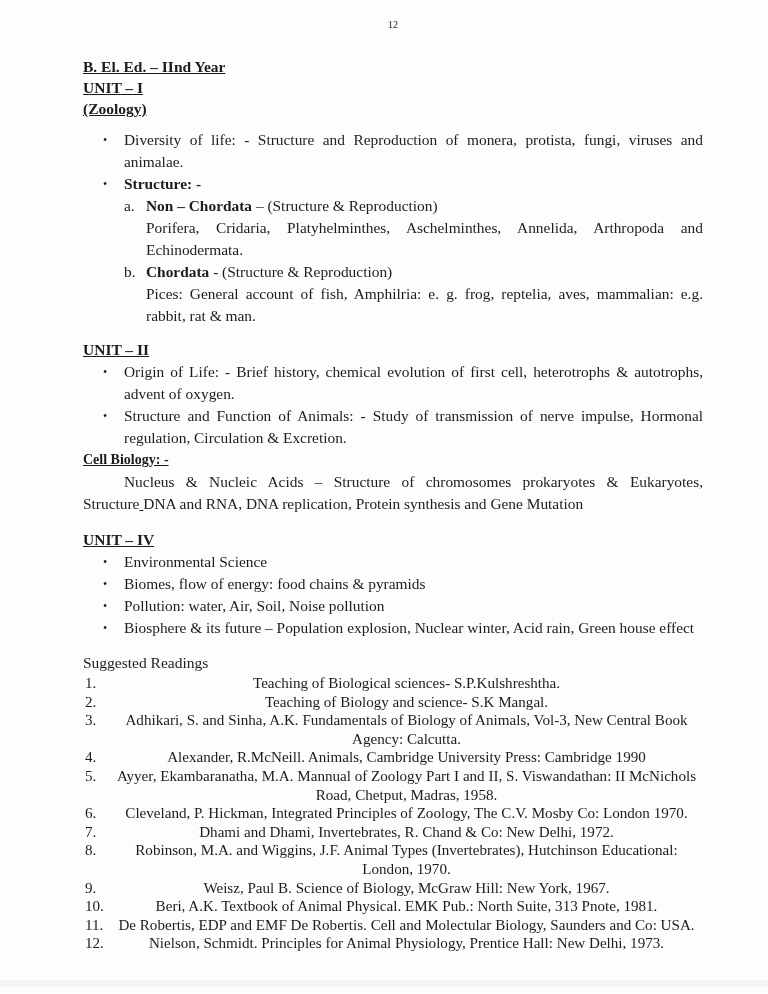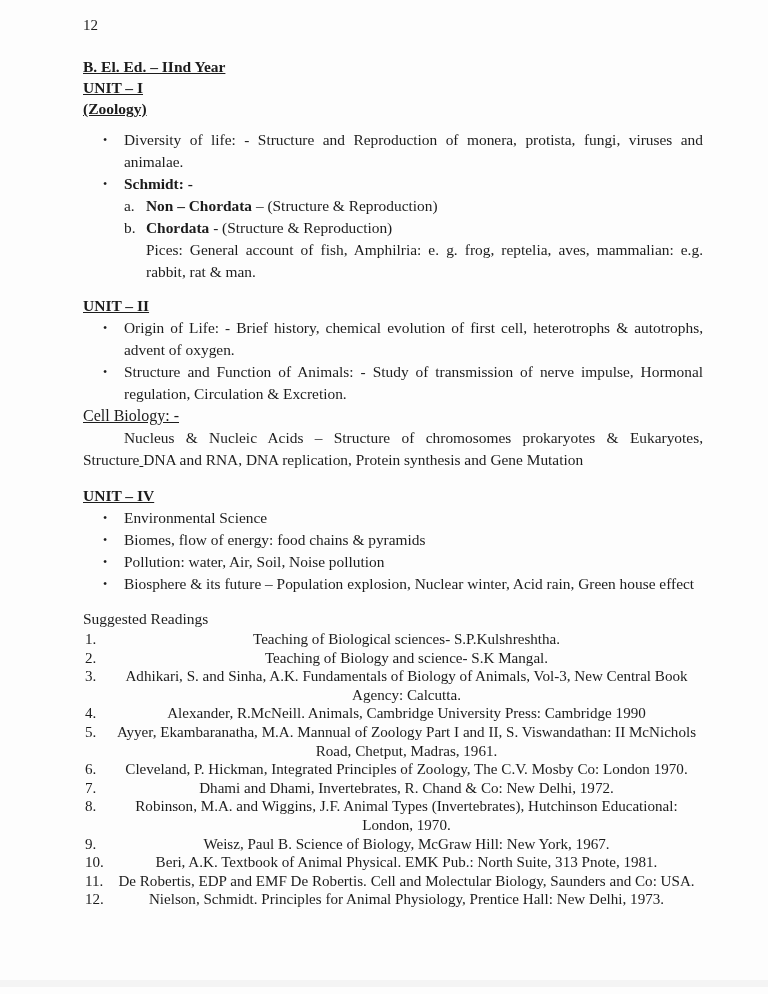--- a/index.html
+++ b/index.html
@@ -7,41 +7,41 @@
   body {
     width: 768px; height: 994px;
     background: #fdfdfd;
     color: #1c1c1c;
     font-family: "Liberation Serif", "DejaVu Serif", serif;
     position: relative;
     overflow: hidden;
   }
   .page { padding: 14px 65px 0 83px; width: 768px; height: 994px; }
 
-  .pageno { text-align: left; font-size: 15px; line-height: 22px; margin-bottom: 20px; }
+  .pageno { text-align: center; font-size: 10px; line-height: 22px; margin-bottom: 20px; }
 
   .title-line { font-weight: bold; font-size: 15.5px; line-height: 21px; }
   .u { text-decoration: underline; }
 
   .unit-head { text-align: left; font-weight: bold; font-size: 15.5px; line-height: 22px; }
   .mt10 { margin-top: 10px; }
   .mt12 { margin-top: 12px; }
   .mt14 { margin-top: 14px; }
 
   .row { display: flex; font-size: 15.4px; line-height: 22px; }
   .bmark { flex: none; width: 41px; padding-left: 20px; }
   .bmark { font-size: 12px; line-height: 22px; }
   .btext { flex: 1; }
   .just { text-align: justify; }
   .bold { font-weight: bold; }
 
   .alpha { margin-left: 41px; }
   .amark { flex: none; width: 22px; }
 
-  .subhead { font-weight: normal; font-size: 16px; line-height: 22px; }
+  .subhead { font-weight: bold; font-size: 14px; line-height: 22px; }
   .para { font-size: 15.4px; line-height: 22px; text-align: justify; text-indent: 41px; }
   .uspace { text-decoration: underline; white-space: pre; }
 
   .readings-head { font-weight: normal; font-size: 15.5px; line-height: 21px; margin-top: 13px; margin-bottom: 1px; }
   .reading { display: flex; font-size: 15.1px; line-height: 18.6px; }
   .rnum { flex: none; width: 27px; padding-left: 2px; }
   .rtext { flex: 1; text-align: center; }
 
   .scan-artifact {
     position: absolute; left: 0; right: 0; bottom: 7px; height: 7px;
@@ -58,25 +58,29 @@
   <div class="title-line"><span class="u">B. El. Ed. – IInd Year</span></div>
   <div class="title-line"><span class="u">UNIT – I</span></div>
   <div class="title-line"><span class="u">(Zoology)</span></div>
 
   <div class="row mt10">
     <span class="bmark">•</span>
     <div class="btext just">Diversity of life: - Structure and Reproduction of monera, protista, fungi, viruses and animalae.</div>
   </div>
   <div class="row">
     <span class="bmark">•</span>
-    <div class="btext bold">Schmidt: -</div>
+    <div class="btext bold">Structure: -</div>
   </div>
   <div class="row alpha">
     <span class="amark">a.</span>
     <div class="btext just"><b>Non – Chordata</b><span> – (Structure &amp; Reproduction)</span></div>
+  </div>
+  <div class="row alpha">
+    <span class="amark"></span>
+    <div class="btext just">Porifera, Cridaria, Platyhelminthes, Aschelminthes, Annelida, Arthropoda and Echinodermata.</div>
   </div>
   <div class="row alpha">
     <span class="amark">b.</span>
     <div class="btext just"><b>Chordata</b><span> - (Structure &amp; Reproduction)</span></div>
   </div>
   <div class="row alpha">
     <span class="amark"></span>
     <div class="btext just">Pices: General account of fish, Amphilria: e. g. frog, reptelia, aves, mammalian: e.g. rabbit, rat &amp; man.</div>
   </div>
 
@@ -124,21 +128,21 @@
   <div class="reading">
     <span class="rnum">3.</span>
     <div class="rtext"> Adhikari, S. and Sinha, A.K. Fundamentals of Biology of Animals, Vol-3, New Central Book Agency: Calcutta.</div>
   </div>
   <div class="reading">
     <span class="rnum">4.</span>
     <div class="rtext">Alexander, R.McNeill. Animals, Cambridge University Press: Cambridge 1990</div>
   </div>
   <div class="reading">
     <span class="rnum">5.</span>
-    <div class="rtext">Ayyer, Ekambaranatha, M.A. Mannual of Zoology Part I and II, S. Viswandathan: II McNichols Road, Chetput, Madras, 1961.</div>
+    <div class="rtext">Ayyer, Ekambaranatha, M.A. Mannual of Zoology Part I and II, S. Viswandathan: II McNichols Road, Chetput, Madras, 1958.</div>
   </div>
   <div class="reading">
     <span class="rnum">6.</span>
     <div class="rtext">Cleveland, P. Hickman, Integrated Principles of Zoology, The C.V. Mosby Co: London 1970.</div>
   </div>
   <div class="reading">
     <span class="rnum">7.</span>
     <div class="rtext">Dhami and Dhami, Invertebrates, R. Chand &amp; Co: New Delhi, 1972.</div>
   </div>
   <div class="reading">

